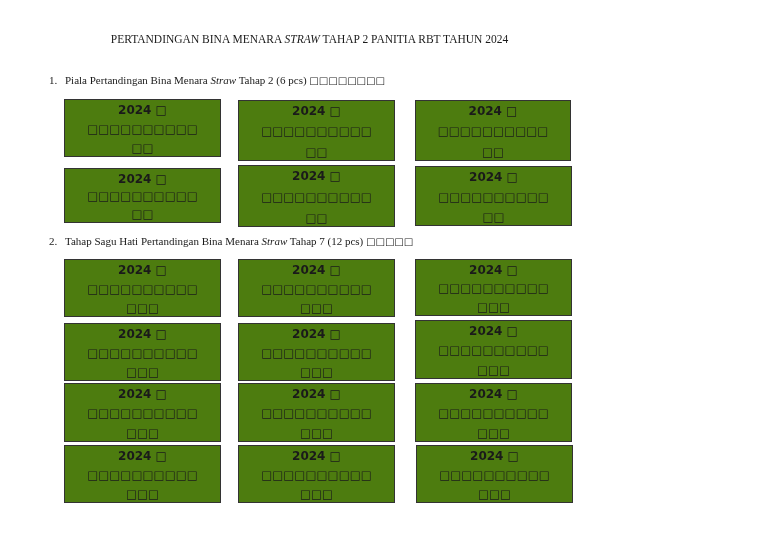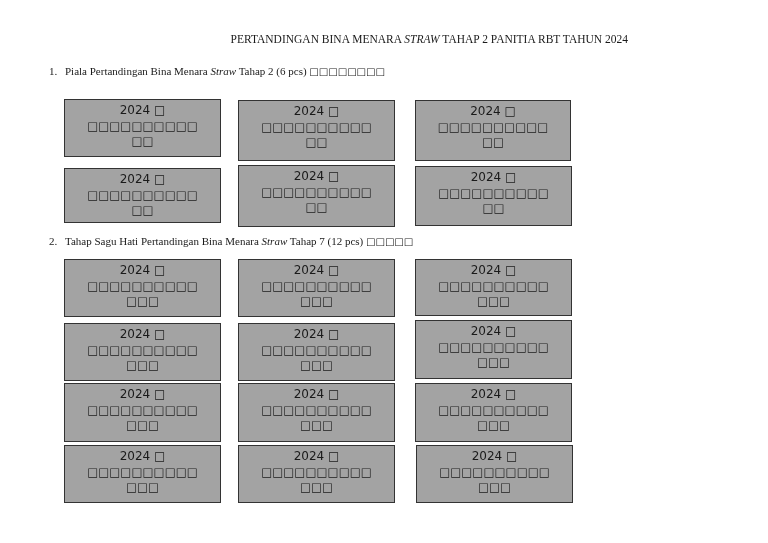--- a/index.html
+++ b/index.html
@@ -13,27 +13,26 @@
       position: relative;
       overflow: hidden;
       font-family: "Liberation Serif", serif;
       color: #1a1a1a;
     }
     .page-title {
       position: absolute;
       left: 0;
       width: 619px;
       top: 32px;
-      text-align: right;
+      text-align: center;
       font-family: "Liberation Serif", serif;
       font-size: 11.5px;
       letter-spacing: 0;
       line-height: 14px;
       color: #1a1a1a;
-      padding-left: 9px;
     }
     .section-heading {
       position: absolute;
       left: 49px;
       font-family: "Liberation Serif", serif;
       font-size: 11px;
       line-height: 14px;
       white-space: nowrap;
       color: #1a1a1a;
     }
@@ -46,49 +45,50 @@
     }
     .section-heading .tofu {
       font-family: "DejaVu Sans", sans-serif;
       font-size: 10px;
       letter-spacing: 0px;
     }
     .label-box {
       position: absolute;
       box-sizing: border-box;
       border: 1.2px solid #333333;
-      background: #a3a3a3;
+      background: #4d7c0f;
       display: flex;
       flex-direction: column;
       align-items: center;
-      justify-content: flex-start;
+      justify-content: space-between;
       padding-top: 3px;
       font-family: "DejaVu Sans", sans-serif;
       font-size: 12px;
       line-height: 15.5px;
       color: #1a1a1a;
       text-align: center;
+      font-weight: bold;
     }
     .label-box .line {
       white-space: nowrap;
       display: block;
     }
     .label-box .line.tofu {
       font-size: 11.5px;
       letter-spacing: 0.2px;
     }
   </style>
 </head>
 <body>
 
 <div class="page-title">
   <span>PERTANDINGAN BINA MENARA </span><i>STRAW</i><span> TAHAP 2 PANITIA RBT TAHUN 2024</span>
 </div>
 
-<div class="section-heading" style="top:64px;">
+<div class="section-heading" style="top:73px;">
   <span class="num">1.</span><span>Piala Pertandingan Bina Menara </span><i>Straw</i><span> Tahap 2 (6 pcs) </span><span class="tofu">□□□□□□□□</span>
 </div>
 
 <div class="label-box" style="left:64px; top:99px; width:157px; height:58px;">
   <span class="line">2024 □</span>
   <span class="line tofu">□□□□□□□□□□</span>
   <span class="line tofu">□□</span>
 </div>
 <div class="label-box" style="left:238px; top:100px; width:157px; height:61px;">
   <span class="line">2024 □</span>

